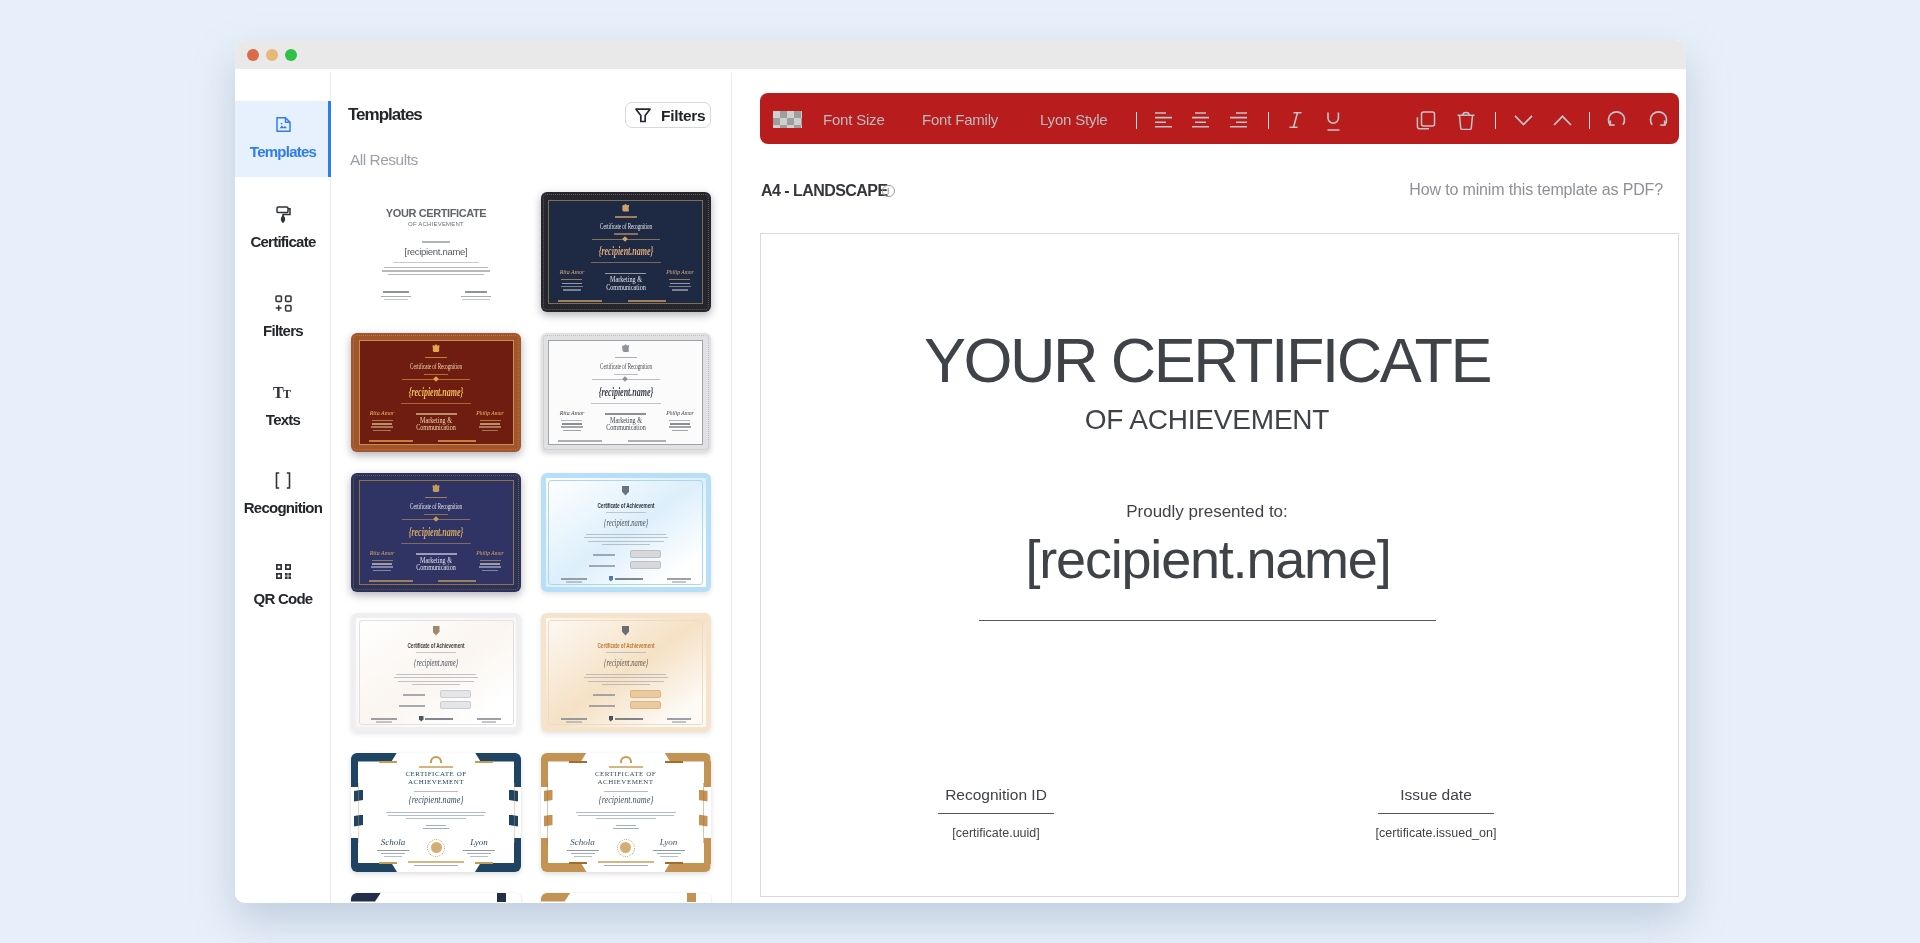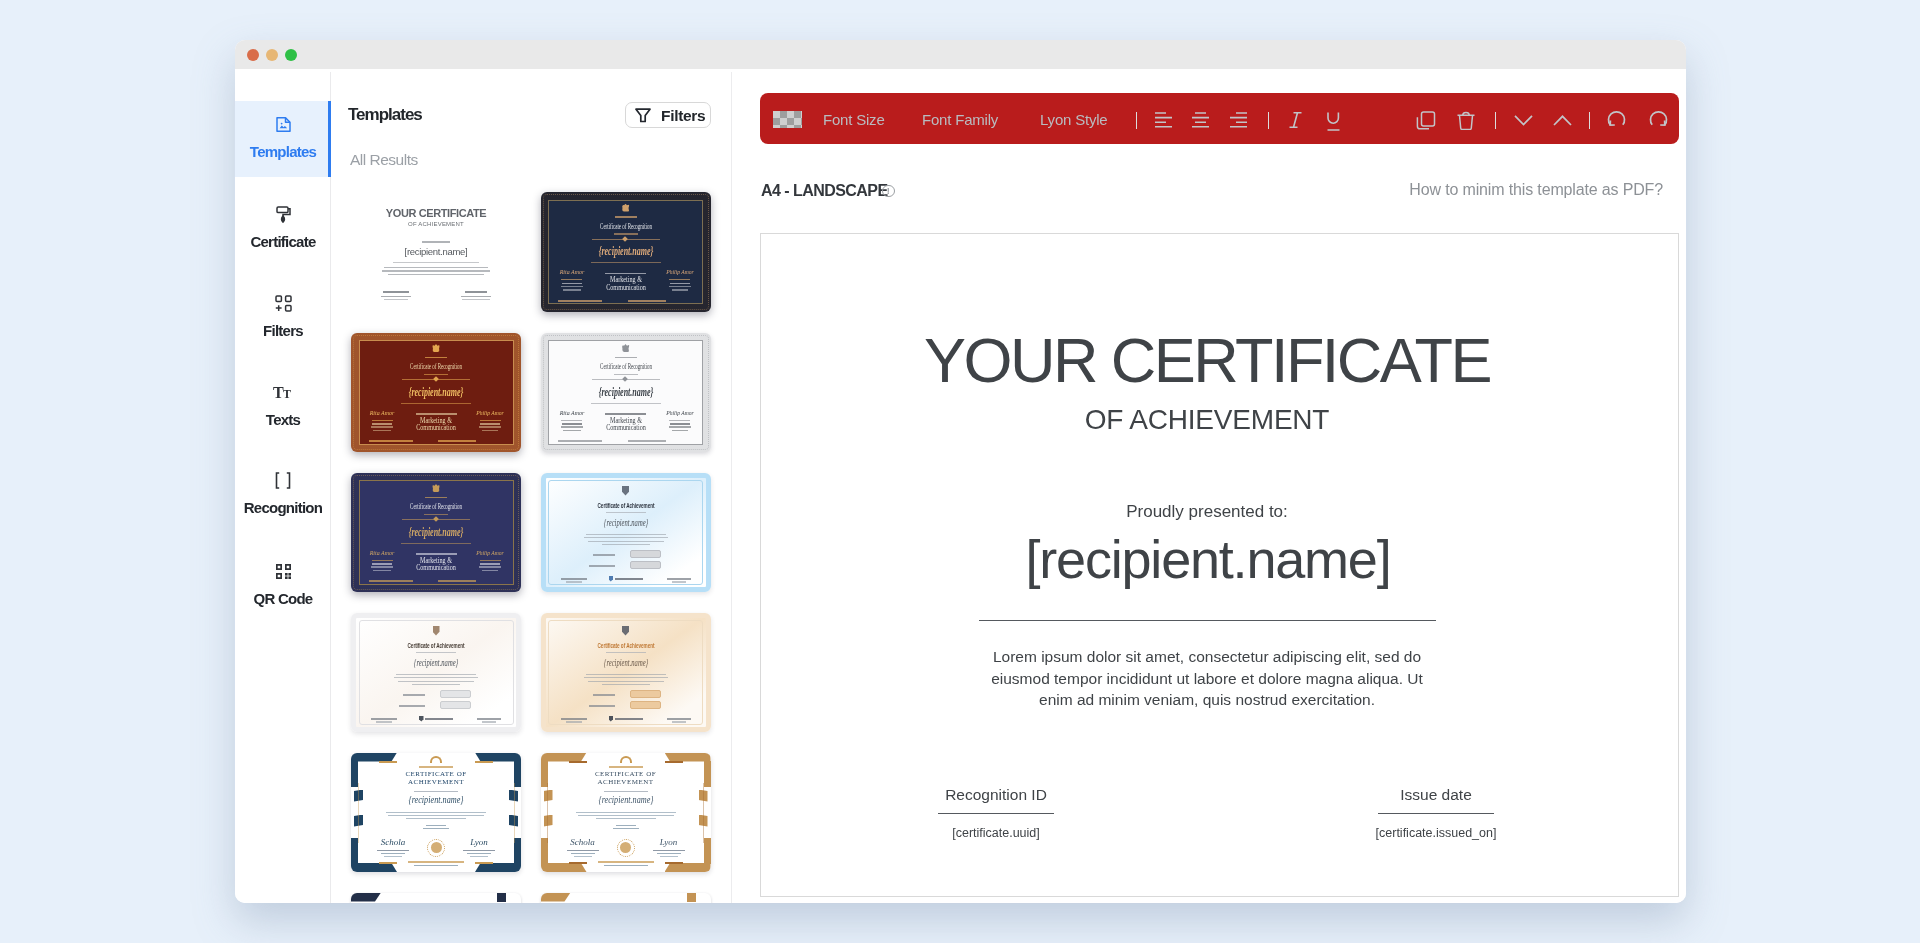--- a/index.html
+++ b/index.html
@@ -443,21 +443,20 @@
     </div>
     <div class="a4">A4 - LANDSCAPE</div>
     <div class="info">!</div>
     <div class="howto">How to minim this template as PDF?</div>
     <div class="canvas">
       <div class="cc" style="left:446px; top:90px; font-size:63px; letter-spacing:-2.55px;">YOUR CERTIFICATE</div>
       <div class="cc" style="left:446px; top:170px; font-size:28px; letter-spacing:-0.2px;">OF ACHIEVEMENT</div>
       <div class="cc" style="left:446px; top:268px; font-size:17px;">Proudly presented to:</div>
       <div class="cc" style="left:447px; top:294px; font-size:54px; letter-spacing:-1.2px;">[recipient.name]</div>
       <div style="position:absolute; left:218px; top:386px; width:457px; border-top:1.5px solid #55595e;"></div>
-      <div class="cc" style="left:446px; top:412px; font-size:15.5px; line-height:21.6px; text-align:center;">Lorem ipsum dolor sit amet, consectetur adipiscing elit, sed do<br>eiusmod tempor incididunt ut labore et dolore magna aliqua. Ut<br>enim ad minim veniam, quis nostrud exercitation.</div>
       <div class="cc" style="left:235px; top:552px; font-size:15.5px;">Recognition ID</div>
       <div style="position:absolute; left:177px; top:579px; width:116px; border-top:1.5px solid #55595e;"></div>
       <div class="cc" style="left:235px; top:592px; font-size:12.5px;">[certificate.uuid]</div>
       <div class="cc" style="left:675px; top:552px; font-size:15.5px;">Issue date</div>
       <div style="position:absolute; left:617px; top:579px; width:116px; border-top:1.5px solid #55595e;"></div>
       <div class="cc" style="left:675px; top:592px; font-size:12.5px;">[certificate.issued_on]</div>
     </div>
   </div>
 </div>
 

